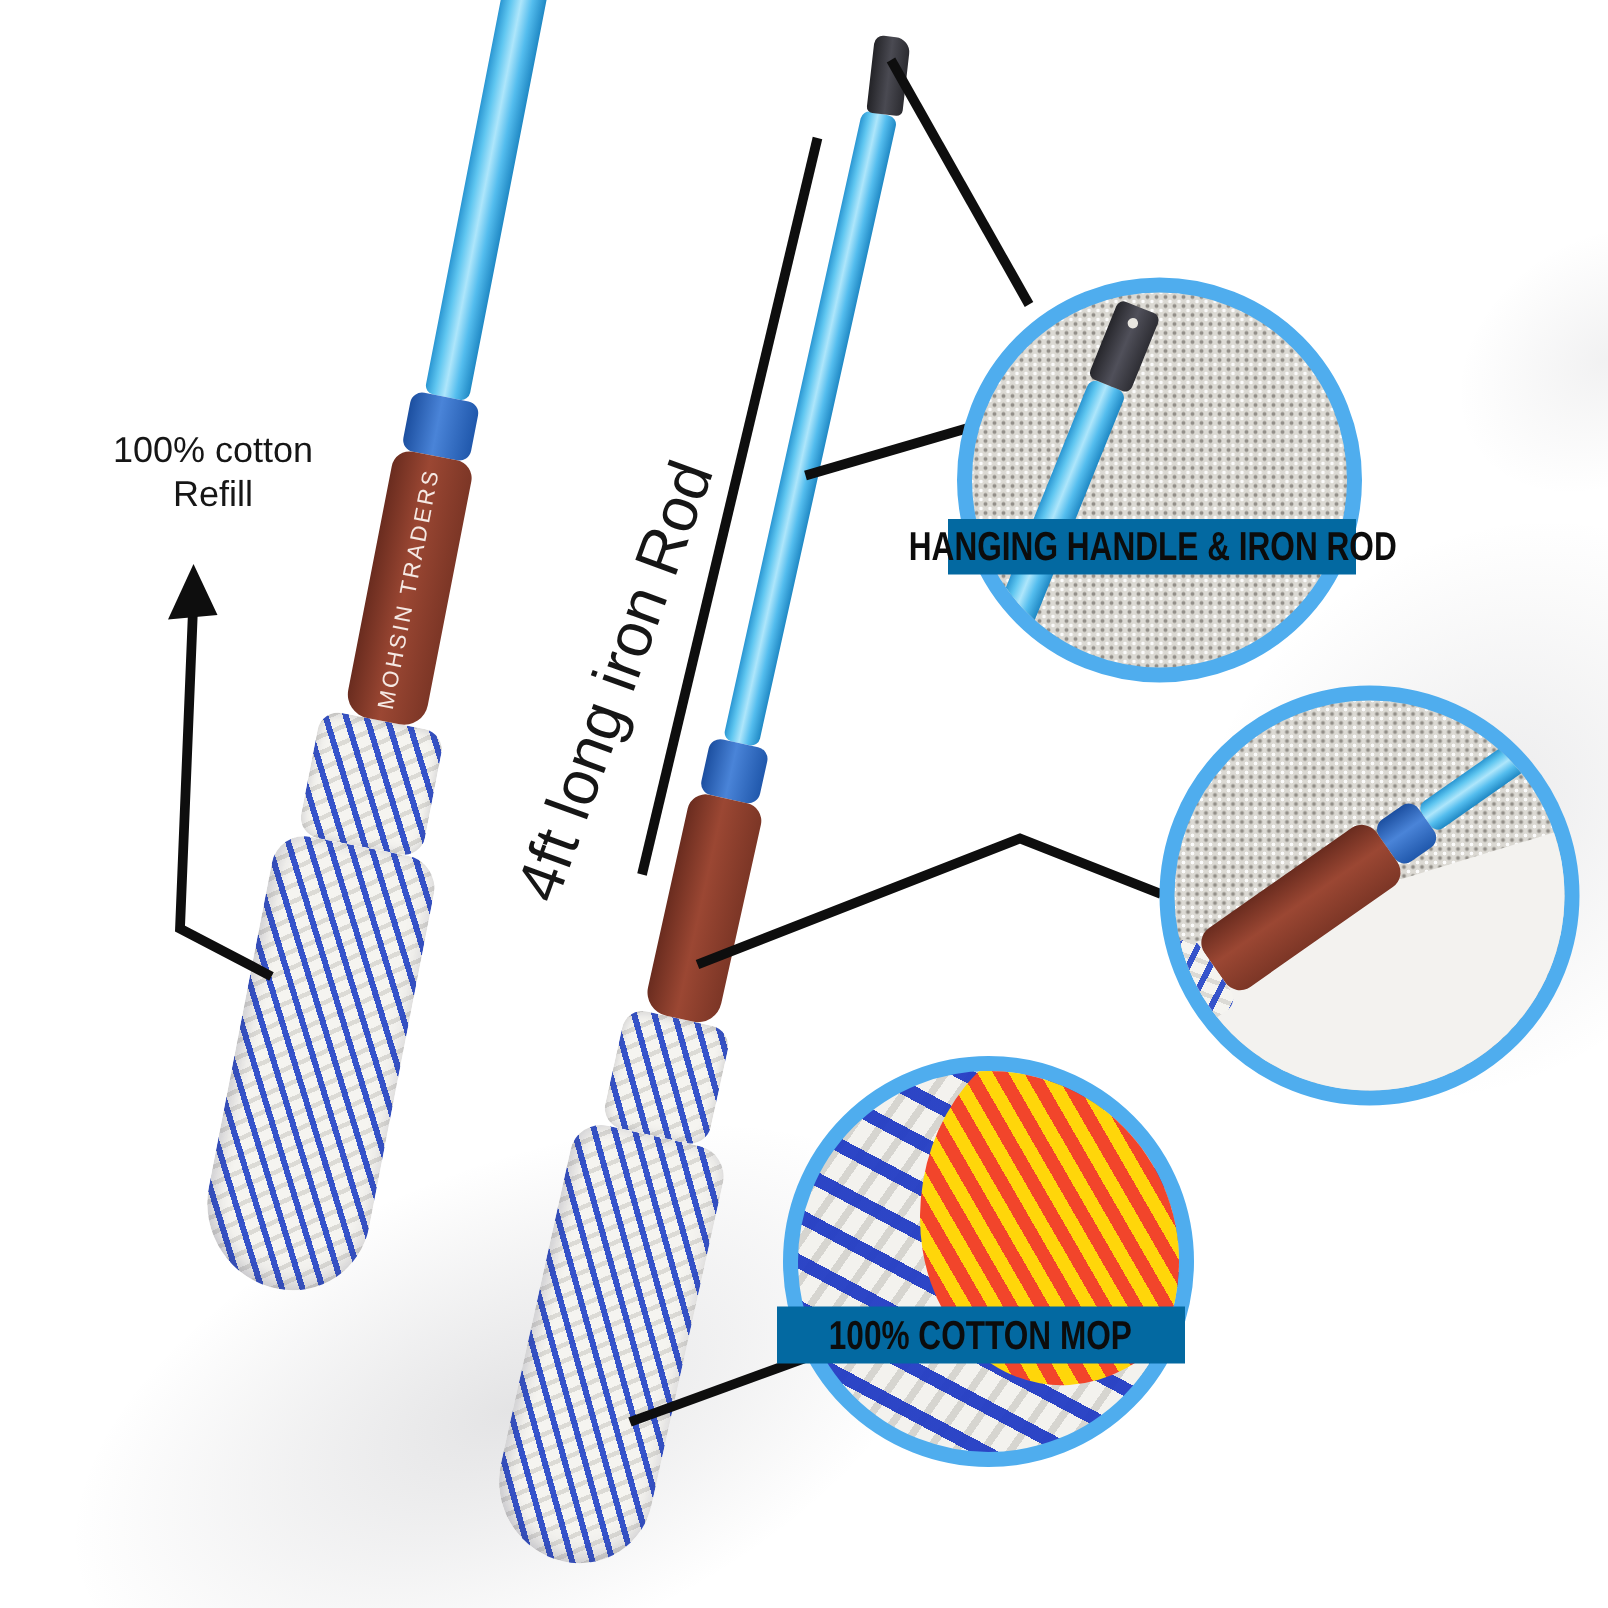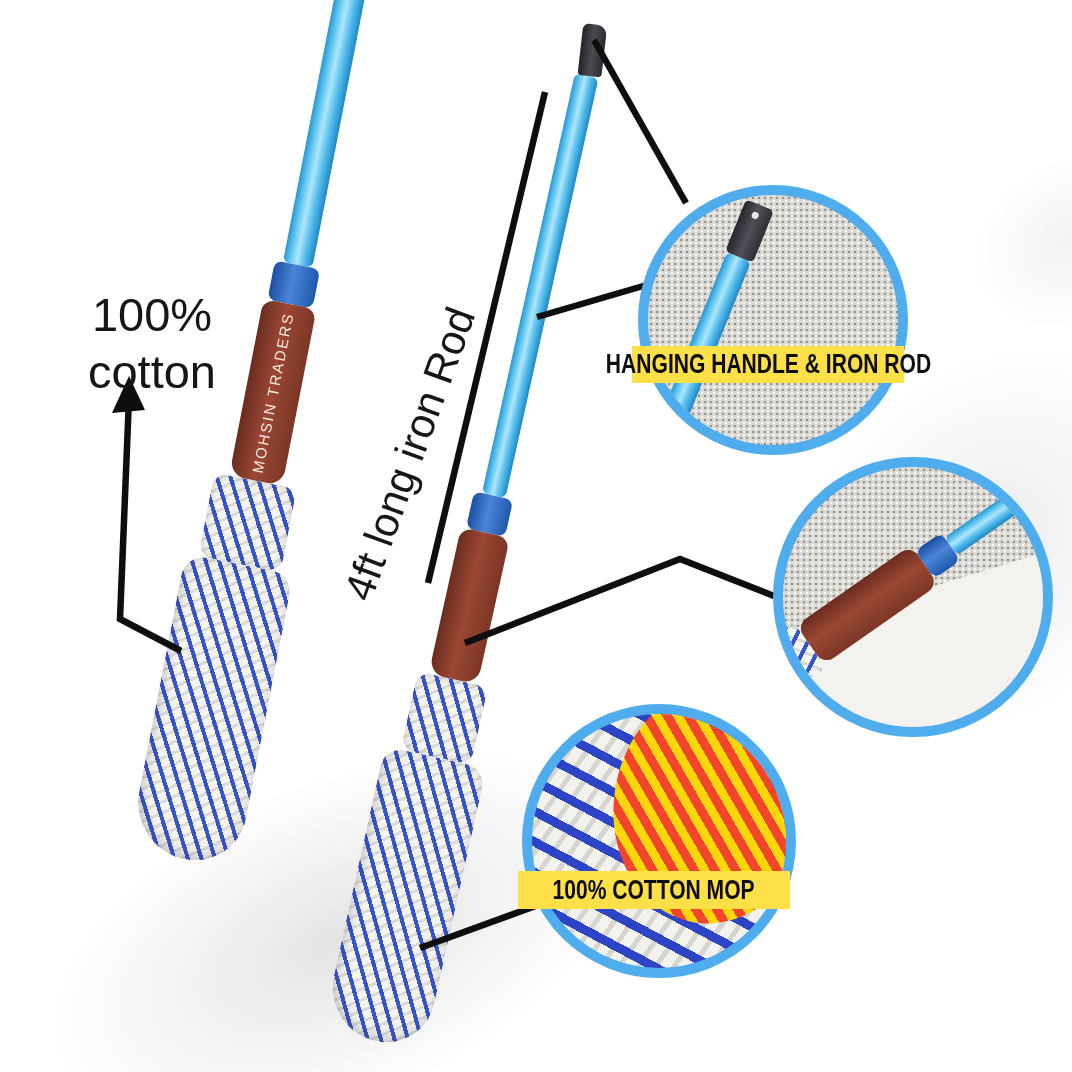--- a/index.html
+++ b/index.html
@@ -39,21 +39,21 @@
   .neck{border-radius:14px;box-shadow:inset 0 0 8px rgba(60,60,80,.25);}
   .neck-l{width:84px;height:85px;}
   .neck-r{width:72px;height:80px;}
   .head{border-radius:22px 22px 52px 58px;box-shadow:inset 0 -6px 14px rgba(60,60,90,.18), inset 4px 0 10px rgba(60,60,90,.12);}
   .head-l{width:110px;height:300px;}
   .head-r{width:104px;height:290px;}
   
   .lines{position:absolute;inset:0;z-index:3;pointer-events:none;}
   
   .note{position:absolute;z-index:4;color:#161616;}
-  .note-cotton{left:37px;top:286px;width:230px;text-align:center;font-size:47px;line-height:1.22;}
+  .note-cotton{left:27px;top:286px;width:230px;text-align:center;font-size:24px;line-height:1.22;}
   .note-rod{left:225px;top:430px;width:370px;text-align:center;font-size:42px;transform:rotate(-70deg);white-space:nowrap;}
   
   .title-wrap{position:absolute;left:654px;top:40px;width:416px;height:100px;z-index:7;}
   .title-wrap text{font-family:"Liberation Sans",sans-serif;letter-spacing:1px;}
   
   .callout-circle{position:absolute;border:10px solid #4fadee;border-radius:50%;overflow:hidden;z-index:6;}
   .c1{left:638px;top:185px;width:250px;height:250px;}
   .c2{left:773px;top:457px;width:260px;height:260px;}
   .c3{left:522px;top:704px;width:254px;height:254px;}
   .mesh-tex{background-color:#dbd9d3;background-image:
@@ -70,21 +70,21 @@
   .mini-pole{width:26px;height:210px;}
   .floor-wedge{position:absolute;left:-40px;top:128px;width:360px;height:240px;background:#f3f2ef;transform:rotate(-17deg);}
   .lock-assembly{position:absolute;left:85px;top:-33px;width:60px;display:flex;flex-direction:column;align-items:center;
     transform:rotate(55deg);transform-origin:50% 50%;}
   .mini-pole2{width:22px;height:85px;}
   .mini-collar{width:34px;height:32px;}
   .mini-grip{width:48px;height:140px;border-radius:12px;}
   .mini-rope{position:relative;width:56px;height:42px;border-radius:10px;}
   .stripe-wedge{position:absolute;right:-28px;top:-30px;width:200px;height:240px;border-radius:50%;transform:rotate(10deg);
     background:repeating-linear-gradient(50deg,#ffd60a 0 9px,#f2452b 9px 18px);}
-  .callout-banner{position:absolute;z-index:6;background:#fde047;display:flex;align-items:center;justify-content:center;
+  .callout-banner{position:absolute;z-index:6;background:#0369a1;display:flex;align-items:center;justify-content:center;
     color:#0c0c0c;font-weight:bold;}
   .callout-banner span{display:inline-block;transform:scaleX(.78);white-space:nowrap;font-size:27px;letter-spacing:0;}
   .b1{left:632px;top:346px;width:272px;height:37px;}
   .b2{left:756px;top:626px;width:280px;height:38px;}
   .b3{left:518px;top:871px;width:272px;height:38px;align-items:center;}
 </style>
 </head>
 <body>
 
 <div class="canvas">
@@ -119,20 +119,21 @@
       <line x1="545" y1="92" x2="428" y2="583"></line>
       <polyline points="465,643 680,559 774,596"></polyline>
       <line x1="420" y1="948" x2="560" y2="897"></line>
       <polyline points="181,651 120,619 129,398"></polyline>
     </g>
     <polygon points="129,376 112,413 145,410" fill="#0e0e0e"></polygon>
   </svg>
 
   <div class="note note-cotton">
     <div>100% cotton</div>
+    <div>Refill</div>
   </div>
   <div class="note note-rod">4ft long iron Rod</div>
 
 
   <div class="callout-circle c1 mesh-tex">
     <div class="rod-assembly">
       <div class="hang-cap">
         <div class="hang-hole"></div>
       </div>
       <div class="pole mini-pole"></div>

